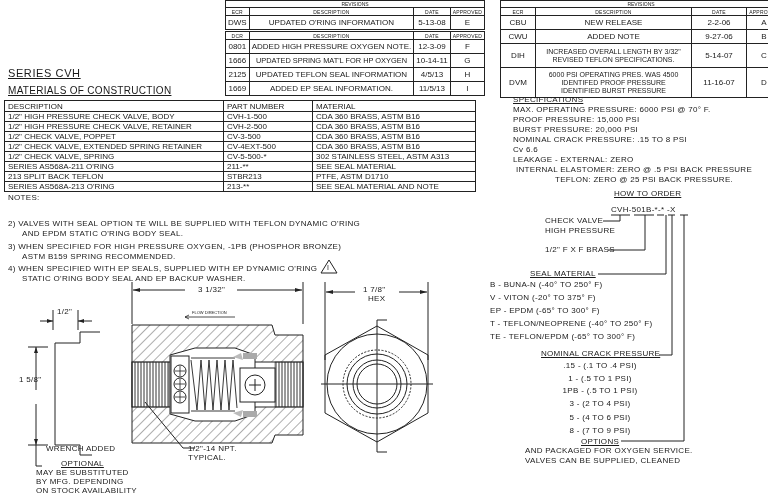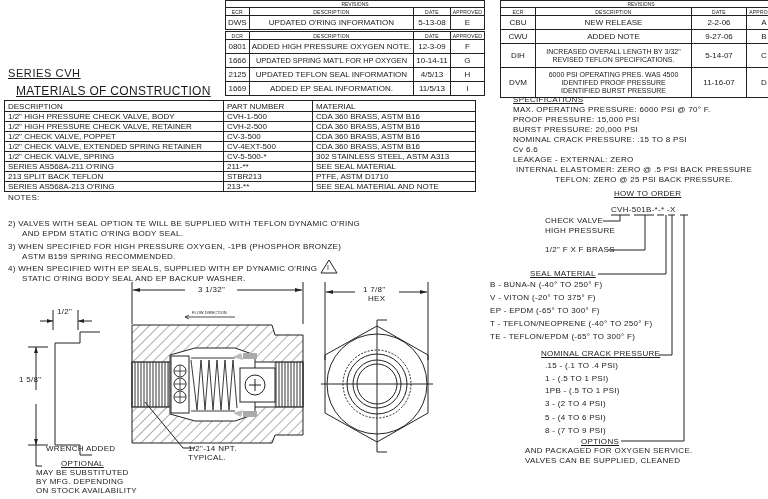--- a/index.html
+++ b/index.html
@@ -113,21 +113,21 @@
         <div>IDENTIFIED BURST PRESSURE</div>
       </td>
       <td>11-16-07</td>
       <td>D</td>
     </tr>
   </tbody>
     </table>
 </div>
 
 <div class="abs cad u" style="left:8px; top:68px; font-size:11px; letter-spacing:0.6px;">SERIES CVH</div>
-<div class="abs cad u" style="left:16px; top:86px; font-size:12px;">MATERIALS OF CONSTRUCTION</div>
+<div class="abs cad u" style="left:8px; top:86px; font-size:10px;">MATERIALS OF CONSTRUCTION</div>
 
 <div class="abs" style="left:4px; top:100px;">
   <table class="mat" style="width:472px;">
     <tbody>
         <tr class="hdr">
       <td style="width:212px">DESCRIPTION</td>
       <td style="width:82px">PART NUMBER</td>
       <td>MATERIAL</td>
     </tr>
     <tr>
@@ -219,21 +219,21 @@
 <div class="abs cad u" style="left:530px; top:269px;">SEAL MATERIAL</div>
 <div class="abs cad lines" style="left:490px; top:280px; line-height:13px;">
   <div style="height:13px">B - BUNA-N (-40° TO 250° F)</div>
   <div style="height:13px">V - VITON (-20° TO 375° F)</div>
   <div style="height:13px">EP - EPDM (-65° TO 300° F)</div>
   <div style="height:13px">T - TEFLON/NEOPRENE (-40° TO 250° F)</div>
   <div style="height:14px">TE - TEFLON/EPDM (-65° TO 300° F)</div>
 </div>
 
 <div class="abs cad u" style="left:541px; top:349px;">NOMINAL CRACK PRESSURE</div>
-<div class="abs cad" style="left:545px; top:361px; text-align:left; width:110px;">
+<div class="abs cad" style="left:545px; top:361px; text-align:center; width:110px;">
   <div style="height:13px">.15 - (.1 TO .4 PSI)</div>
   <div style="height:12px">1 - (.5 TO 1 PSI)</div>
   <div style="height:13px">1PB - (.5 TO 1 PSI)</div>
   <div style="height:14px">3 - (2 TO 4 PSI)</div>
   <div style="height:13px">5 - (4 TO 6 PSI)</div>
   <div style="height:12px">8 - (7 TO 9 PSI)</div>
 </div>
 <div class="abs cad u" style="left:581px; top:437px;">OPTIONS</div>
 <div class="abs cad" style="left:525px; top:446px;">
   <div>AND PACKAGED FOR OXYGEN SERVICE.</div>

